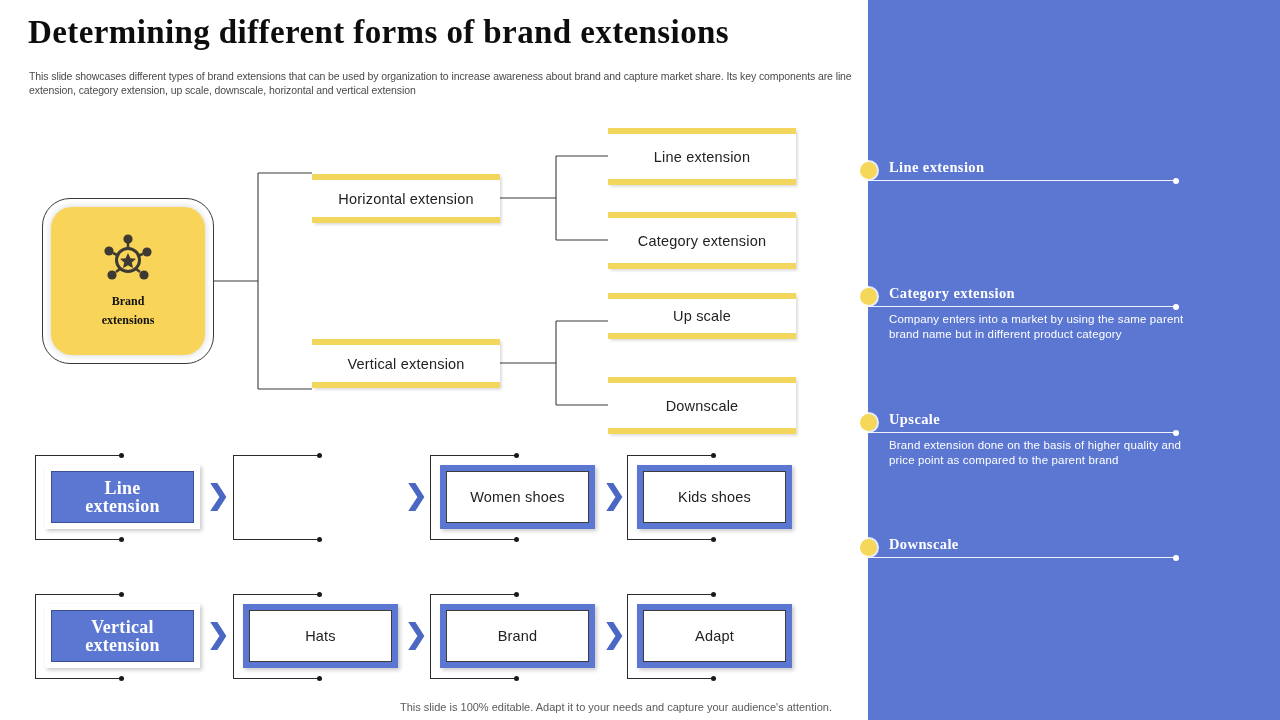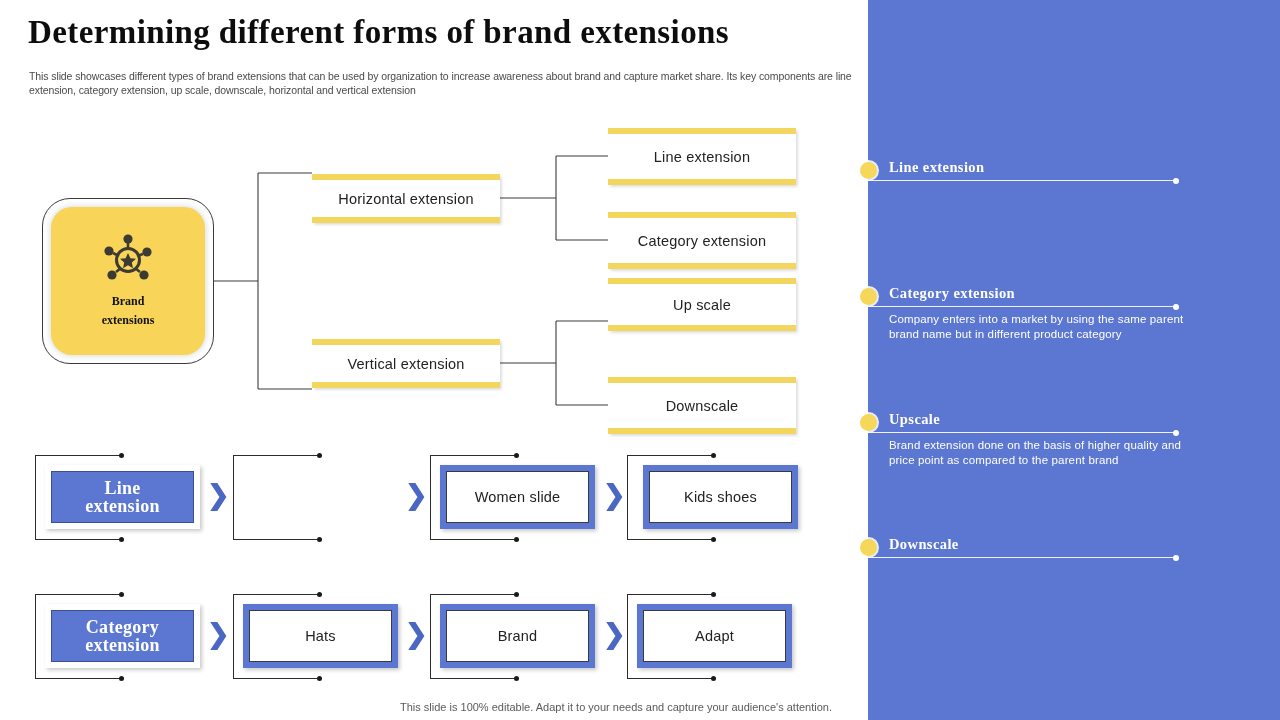--- a/index.html
+++ b/index.html
@@ -303,21 +303,21 @@
   <div class="ybox" style="left:312px; top:339px; width:188px; height:49px;">
     <span>Vertical extension</span>
   </div>
 
   <div class="ybox" style="left:608px; top:128px; width:188px; height:57px;">
     <span>Line extension</span>
   </div>
   <div class="ybox" style="left:608px; top:212px; width:188px; height:57px;">
     <span>Category extension</span>
   </div>
-  <div class="ybox" style="left:608px; top:278px; width:188px; height:53px;justify-content:center;">
+  <div class="ybox" style="left:608px; top:293px; width:188px; height:46px;justify-content:center;">
     <span>Up scale</span>
   </div>
   <div class="ybox" style="left:608px; top:377px; width:188px; height:57px;">
     <span>Downscale</span>
   </div>
 </div>
 
 <div class="flow-item" style="left:35px; top:455px; width:172px; height:85px;">
   <div class="bracket">
     <i class="br-v"></i>
@@ -351,53 +351,53 @@
 <div class="flow-item" style="left:430px; top:455px; width:172px; height:85px;">
   <div class="bracket">
     <i class="br-v"></i>
       <i class="br-t"></i>
       <i class="br-b"></i>
     <span class="dot dot-t"></span>
     <span class="dot dot-b"></span>
   </div>
   <div class="card plain" style="left:10px; top:10px; width:155px; height:64px;">
     <div class="card-inner">
-      <span>Women slide</span>
+      <span>Women shoes</span>
     </div>
   </div>
 </div>
 <div class="chev" style="left:603px; top:482px;">❯</div>
 
 <div class="flow-item" style="left:627px; top:455px; width:172px; height:85px;">
   <div class="bracket">
     <i class="br-v"></i>
       <i class="br-t"></i>
       <i class="br-b"></i>
     <span class="dot dot-t"></span>
     <span class="dot dot-b"></span>
   </div>
-  <div class="card plain" style="left:10px; top:10px; width:155px; height:64px;margin-left:6px;">
+  <div class="card plain" style="left:10px; top:10px; width:155px; height:64px;">
     <div class="card-inner">
       <span>Kids shoes</span>
     </div>
   </div>
 </div>
 
 <div class="flow-item" style="left:35px; top:594px; width:172px; height:85px;">
   <div class="bracket">
     <i class="br-v"></i>
       <i class="br-t"></i>
       <i class="br-b"></i>
     <span class="dot dot-t"></span>
     <span class="dot dot-b"></span>
   </div>
   <div class="card accent" style="left:10px; top:10px; width:155px; height:64px;">
     <div class="card-inner">
       <span>
-        <span>Category</span><br>
+        <span>Vertical</span><br>
         <span>extension</span>
       </span>
     </div>
   </div>
 </div>
 <div class="chev" style="left:207px; top:621px;">❯</div>
 
 <div class="flow-item" style="left:233px; top:594px; width:172px; height:85px;">
   <div class="bracket">
     <i class="br-v"></i>

